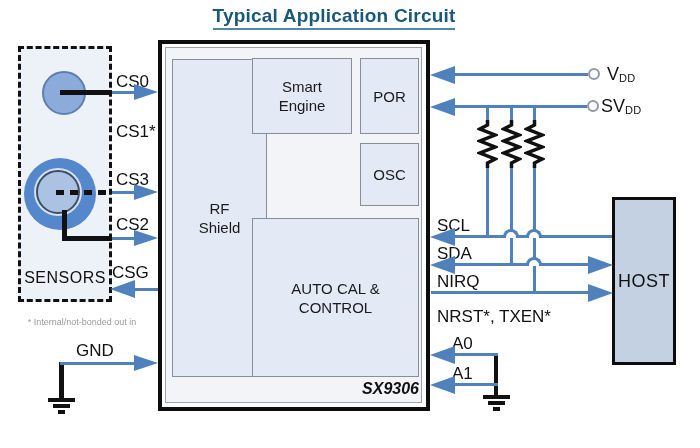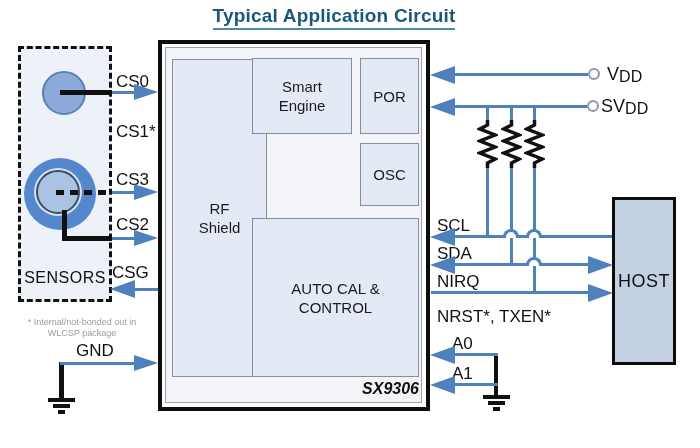--- a/index.html
+++ b/index.html
@@ -31,21 +31,21 @@
   .term-circle{width:12px;height:12px;border-radius:50%;border:2px solid #8e99ad;background:#fbfcfe;box-sizing:border-box;}
   
   .chip-outer{left:158px;top:40px;width:272px;height:371px;border:4px solid #0d0d0d;background:#fff;box-sizing:border-box;}
   .chip-inner{left:165px;top:47px;width:257px;height:356px;border:1px solid #9aa2ac;background:#f2f4f8;box-sizing:border-box;}
   .block{border:1px solid #878e96;background:#e3eaf5;box-sizing:border-box;
          display:flex;flex-direction:column;align-items:center;justify-content:center;
          font-size:15px;color:#1b1b1b;line-height:19px;text-align:center;}
   .chip-name{font-size:16px;font-weight:bold;font-style:italic;text-align:right;}
   
   .lbl{font-size:17px;color:#111;white-space:nowrap;}
-  .sub{font-size:16px;vertical-align:-2px;letter-spacing:0.3px;}
+  .sub{font-size:11px;vertical-align:-2px;letter-spacing:0.3px;}
   .sensors-lbl{font-size:16px;letter-spacing:0.5px;}
   .footnote{font-size:9px;color:#9b9b9b;text-align:center;line-height:11px;}
   
   .host-box{left:612px;top:197px;width:64px;height:168px;border:3px solid #0d0d0d;background:#c3d1e2;
             box-sizing:border-box;display:flex;align-items:center;justify-content:center;
             font-size:18px;color:#111;letter-spacing:0.5px;}
   .res-svg{z-index:2;}
 </style>
 </head>
 <body>
@@ -89,21 +89,20 @@
   <div class="abs lbl" style="left:116px;top:122px;">CS1*</div>
   <div class="abs lbl" style="left:116px;top:170px;">CS3</div>
   <div class="abs lbl" style="left:116px;top:215px;">CS2</div>
   <div class="abs lbl" style="left:112px;top:263px;">CSG</div>
   <div class="abs lbl" style="left:76px;top:341px;">GND</div>
 
   <div class="abs lbl sensors-lbl" style="left:19px;top:269px;width:92px;text-align:center;">SENSORS</div>
 
   <div class="abs footnote" style="left:12px;top:317px;width:140px;">
     <div>* Internal/not-bonded out in</div>
-    <div>WLCSP package</div>
   </div>
 
   <div class="abs chip-outer"></div>
   <div class="abs chip-inner"></div>
 
   <div class="abs block" style="left:172px;top:59px;width:95px;height:318px;">
     <span>RF</span>
     <span>Shield</span>
   </div>
   <div class="abs block" style="left:252px;top:58px;width:100px;height:76px;">

